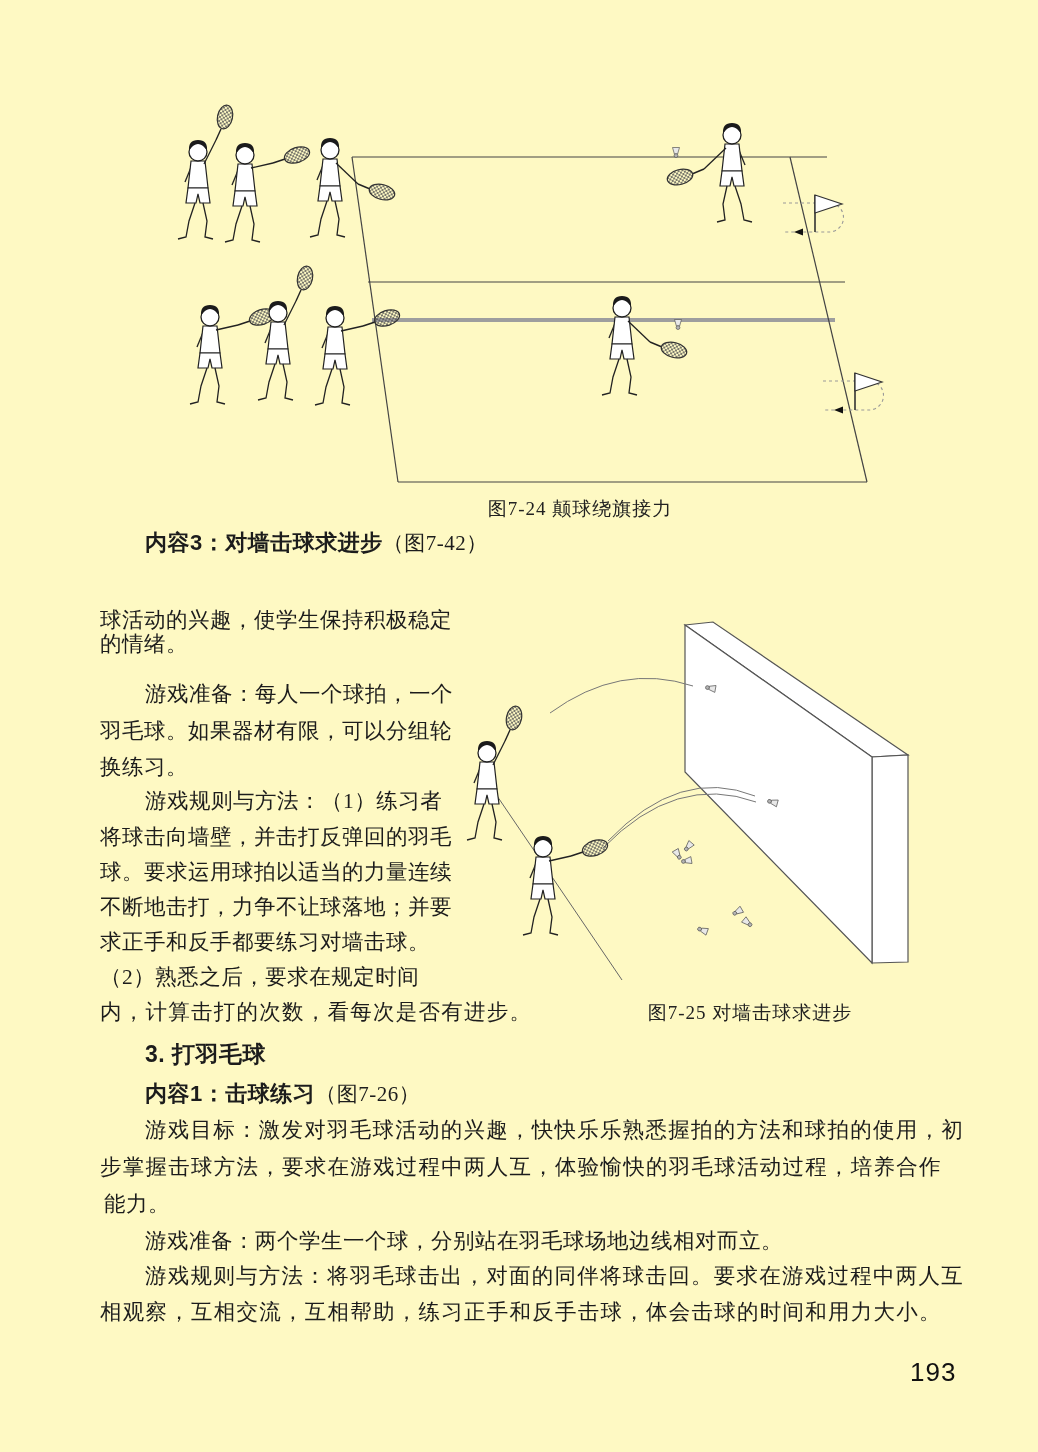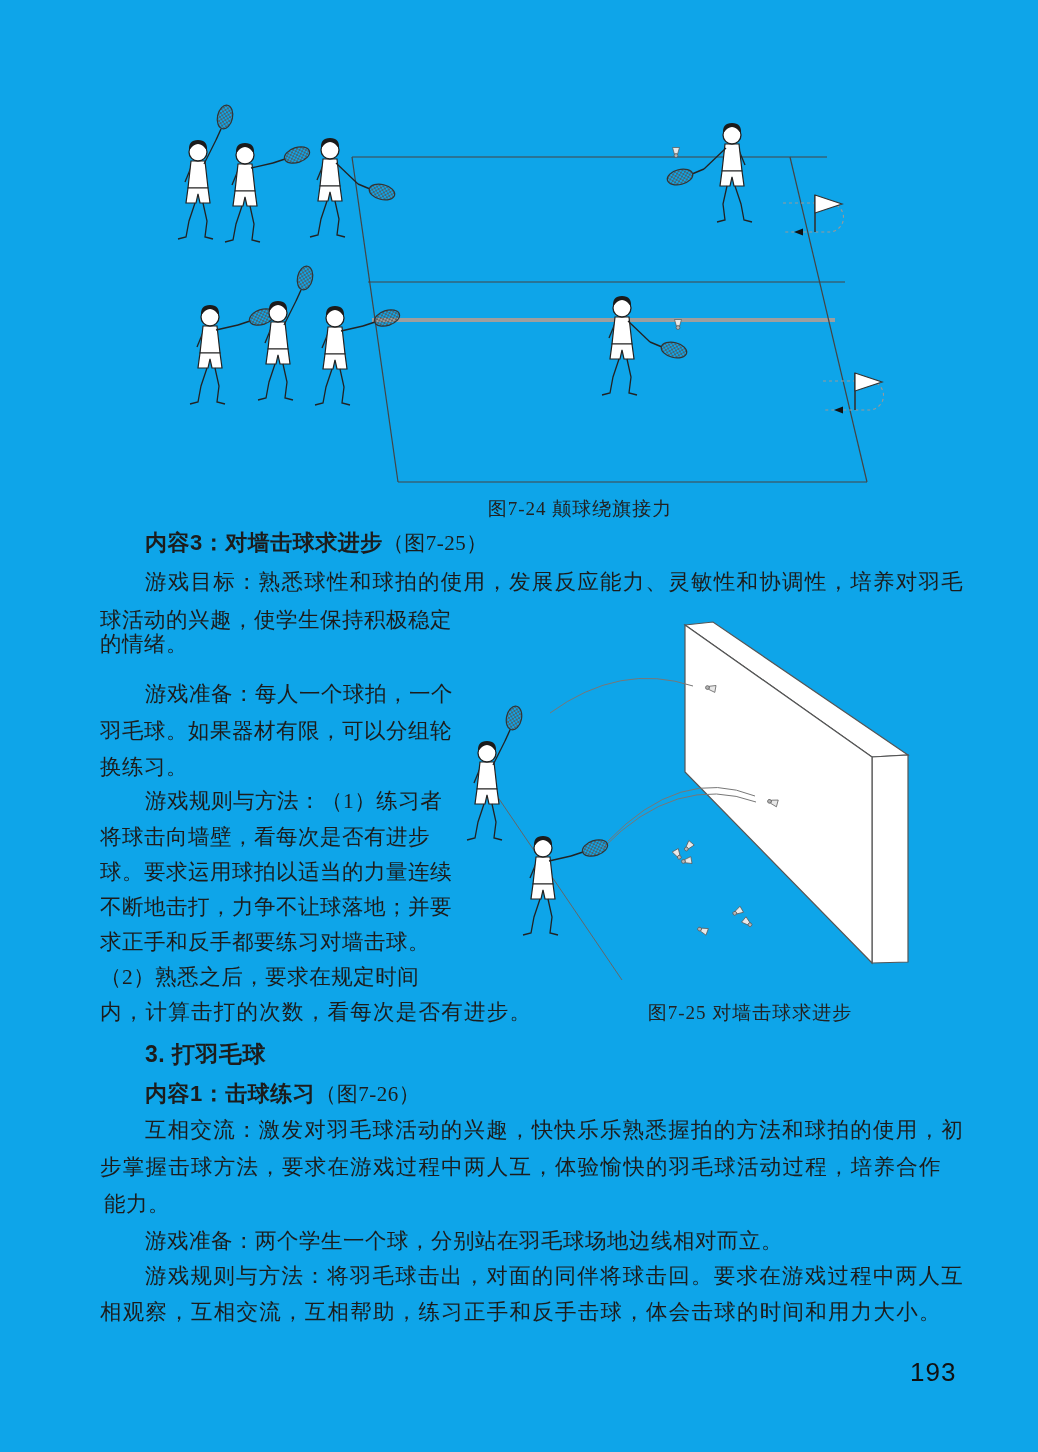--- a/index.html
+++ b/index.html
@@ -1,17 +1,17 @@
 <!DOCTYPE html>
 <html><head>
 <meta charset="utf-8">
 <style>
   html,body{margin:0;padding:0;background:#e8e8e8;}
   .page{
-    position:relative;width:1038px;height:1452px;background:#0ea5e9;
+    position:relative;width:1038px;height:1452px;background:#fef9c3;
     margin:0 auto;overflow:hidden;
     font-family:"Liberation Serif","DejaVu Serif",serif;color:#1c1c1c;
   }
   .line{position:absolute;white-space:nowrap;font-size:21.5px;line-height:1;letter-spacing:0.5px;}
   .line.wide{letter-spacing:1.25px;}
   .h-bold{position:absolute;white-space:nowrap;line-height:1;}
   .h-bold .b{font-family:Liberation Sans, sans-serif;font-weight:bold;font-size:22px;letter-spacing:0.5px;}
   .h-bold .r{font-family:"Liberation Serif","DejaVu Serif",serif;font-weight:normal;font-size:21px;letter-spacing:0.5px;}
   .caption{position:absolute;text-align:center;font-size:19px;letter-spacing:1px;color:#222;}
   .pageno{position:absolute;font-family:"Liberation Sans","DejaVu Sans",sans-serif;font-size:26px;letter-spacing:1px;color:#111;}
@@ -104,33 +104,32 @@
       <use href="#kid-up" transform="translate(168,228)"></use>
       <use href="#kid-high" transform="translate(225,233)"></use>
       <use href="#kid-low" transform="translate(512,223)"></use>
       <use href="#shuttle" transform="translate(568,240)"></use>
     </svg>
   </div>
 
   <div class="caption" style="left:260px;top:496px;width:640px;">图7-24  颠球绕旗接力</div>
 
   <div class="h-bold" style="left:145px;top:532px;">
-    <span class="b">内容3：对墙击球求进步</span><span class="r">（图7-25）</span>
+    <span class="b">内容3：对墙击球求进步</span><span class="r">（图7-42）</span>
   </div>
 
-  <div class="line wide" style="left:145px;top:572px;">游戏目标：熟悉球性和球拍的使用，发展反应能力、灵敏性和协调性，培养对羽毛</div>
   <div class="line" style="left:100px;top:610px;">球活动的兴趣，使学生保持积极稳定</div>
   <div class="line" style="left:100px;top:634px;">的情绪。</div>
 
   <div class="line" style="left:145px;top:684px;text-align:center;">游戏准备：每人一个球拍，一个</div>
   <div class="line" style="left:100px;top:721px;">羽毛球。如果器材有限，可以分组轮</div>
   <div class="line" style="left:100px;top:757px;">换练习。</div>
 
   <div class="line" style="left:145px;top:791px;">游戏规则与方法：（1）练习者</div>
-  <div class="line" style="left:100px;top:827px;">将球击向墙壁，看每次是否有进步</div>
+  <div class="line" style="left:100px;top:827px;">将球击向墙壁，并击打反弹回的羽毛</div>
   <div class="line" style="left:100px;top:862px;">球。要求运用球拍以适当的力量连续</div>
   <div class="line" style="left:100px;top:897px;">不断地击打，力争不让球落地；并要</div>
   <div class="line" style="left:100px;top:932px;">求正手和反手都要练习对墙击球。</div>
   <div class="line" style="left:100px;top:967px;">（2）熟悉之后，要求在规定时间</div>
   <div class="line wide" style="left:100px;top:1002px;">内，计算击打的次数，看每次是否有进步。</div>
 
   <div class="fig" style="left:440px;top:598px;width:580px;height:402px;">
     <svg viewBox="0 0 580 402" width="580" height="402">
 
       <line x1="53" y1="192" x2="182" y2="382" stroke="#666" stroke-width="1"></line>
@@ -163,21 +162,21 @@
   <div class="caption" style="left:540px;top:1000px;width:420px;">图7-25  对墙击球求进步</div>
 
   <div class="h-bold" style="left:145px;top:1043px;">
     <span class="b" style="font-size:23px;">3. 打羽毛球</span>
   </div>
 
   <div class="h-bold" style="left:145px;top:1083px;">
     <span class="b">内容1：击球练习</span><span class="r">（图7-26）</span>
   </div>
 
-  <div class="line wide" style="left:145px;top:1120px;">互相交流：激发对羽毛球活动的兴趣，快快乐乐熟悉握拍的方法和球拍的使用，初</div>
+  <div class="line wide" style="left:145px;top:1120px;">游戏目标：激发对羽毛球活动的兴趣，快快乐乐熟悉握拍的方法和球拍的使用，初</div>
   <div class="line wide" style="left:100px;top:1157px;">步掌握击球方法，要求在游戏过程中两人互，体验愉快的羽毛球活动过程，培养合作</div>
   <div class="line" style="left:104px;top:1194px;">能力。</div>
 
   <div class="line" style="left:145px;top:1231px;">游戏准备：两个学生一个球，分别站在羽毛球场地边线相对而立。</div>
 
   <div class="line wide" style="left:100px;top:1302px;">相观察，互相交流，互相帮助，练习正手和反手击球，体会击球的时间和用力大小。</div>
   <div class="line wide" style="left:145px;top:1266px;">游戏规则与方法：将羽毛球击出，对面的同伴将球击回。要求在游戏过程中两人互</div>
 
   <div class="pageno" style="left:910px;top:1357px;">193</div>
 

